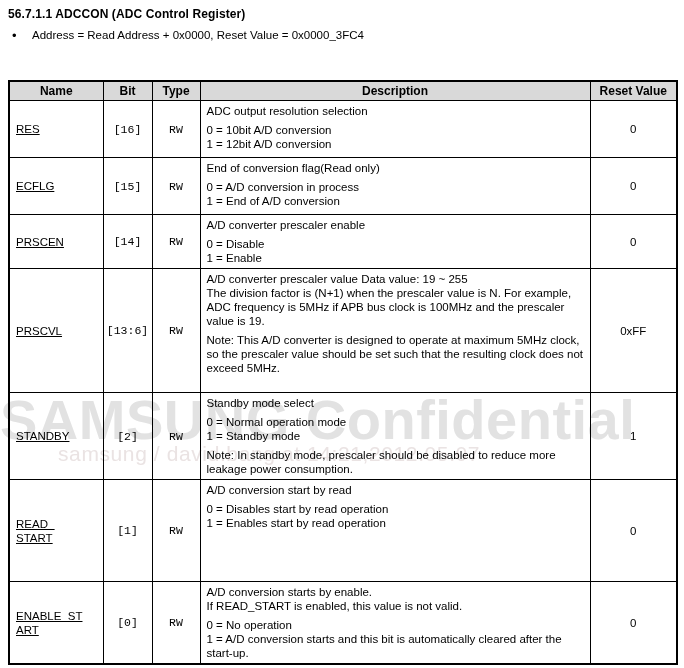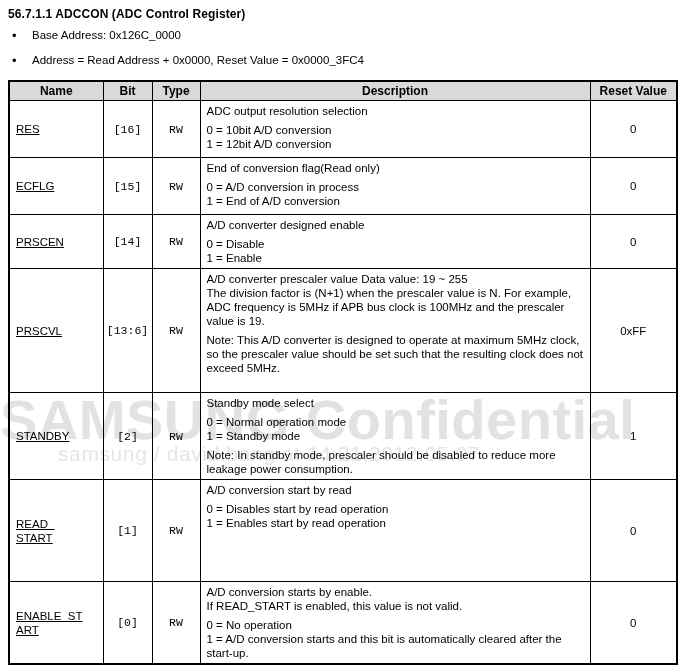--- a/index.html
+++ b/index.html
@@ -62,21 +62,20 @@
   td.c-desc .para{white-space:pre-line;line-height:14px;}
   td.c-desc .para + .para{margin-top:5px;}
   td.c-reset{text-align:center;vertical-align:middle;padding:2px 2px;}
 </style>
 </head>
 <body>
 
 <div class="title">56.7.1.1 ADCCON (ADC Control Register)</div>
 
 <ul class="bullets">
-  <li>Base Address: 0x126C_0000</li>
   <li>Address = Read Address + 0x0000, Reset Value = 0x0000_3FC4</li>
 </ul>
 
 <div class="table-wrap">
   <div class="watermark">
     <div class="wm-big">SAMSUNG Confidential</div>
     <div class="wm-small">samsung / david.bang at 14:21,2012.05.07</div>
   </div>
 
   <table class="reg">
@@ -117,21 +116,21 @@
             <div class="para">0 = A/D conversion in process
 1 = End of A/D conversion</div>
           </td>
           <td class="c-reset">0</td>
         </tr>
         <tr>
           <td class="c-name">PRSCEN</td>
           <td class="c-bit">[14]</td>
           <td class="c-type">RW</td>
           <td class="c-desc">
-            <div class="para">A/D converter designed enable</div>
+            <div class="para">A/D converter prescaler enable</div>
             <div class="para">0 = Disable
 1 = Enable</div>
           </td>
           <td class="c-reset">0</td>
         </tr>
         <tr>
           <td class="c-name">PRSCVL</td>
           <td class="c-bit">[13:6]</td>
           <td class="c-type">RW</td>
           <td class="c-desc">

